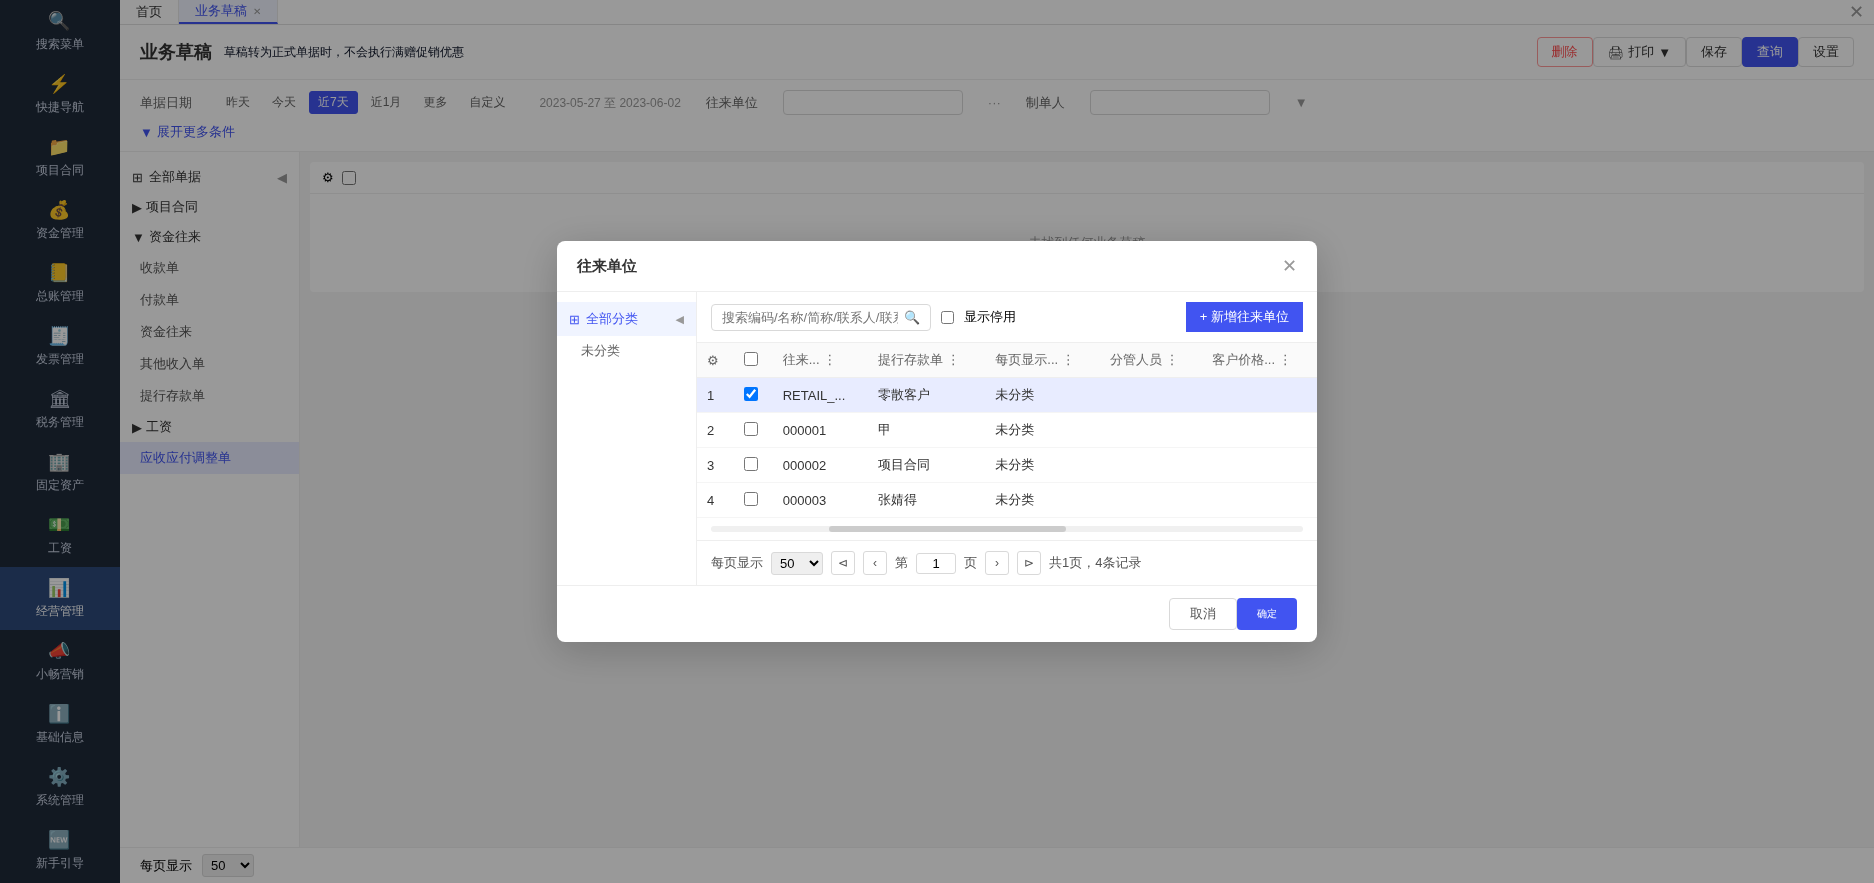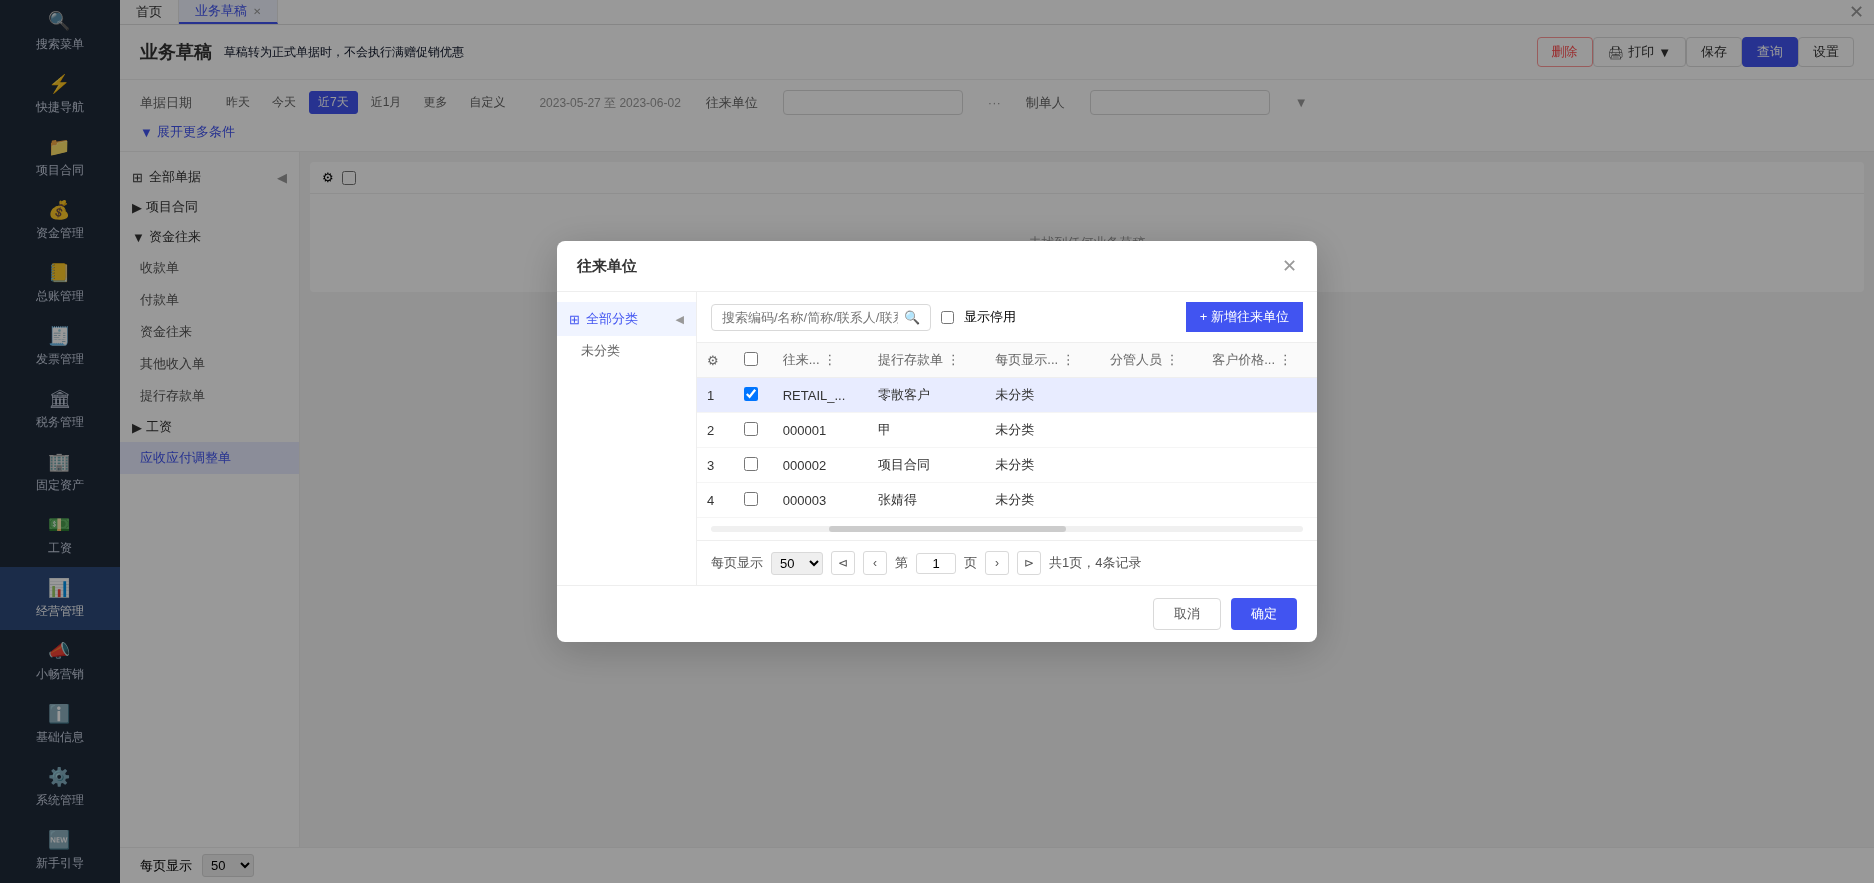--- a/index.html
+++ b/index.html
@@ -84,23 +84,23 @@
     .modal-search input { border: none; outline: none; font-size: 13px; width: 180px; }
     .modal-btn-add { background: #4154f1; color: #fff; border: none; border-radius: 0; padding: 6px 14px; font-size: 13px; cursor: pointer; display: flex; align-items: center; gap: 4px; margin-left: auto; }
     .modal-table { flex: 1; overflow: auto; }
     .modal-table table { width: 100%; border-collapse: collapse; font-size: 13px; }
     .modal-table th { background: #fafafa; padding: 8px 10px; text-align: left; color: #666; font-weight: normal; border-bottom: 1px solid #eee; white-space: nowrap; }
     .modal-table td { padding: 8px 10px; border-bottom: 1px solid #f5f5f5; color: #333; white-space: nowrap; }
     .row-selected { background: #e8ecff !important; }
     .modal-pagination { padding: 10px 14px; display: flex; align-items: center; gap: 8px; font-size: 13px; color: #555; border-top: 1px solid #eee; }
     .page-btn { width: 24px; height: 24px; border: 1px solid #d9d9d9; border-radius: 3px; cursor: pointer; background: #fff; display: flex; align-items: center; justify-content: center; font-size: 12px; }
     .page-input { width: 40px; border: 1px solid #d9d9d9; border-radius: 3px; text-align: center; padding: 2px; font-size: 13px; }
-    .modal-footer { padding: 12px 20px; border-top: 1px solid #eee; display: flex; justify-content: flex-end; gap: 10px; }
+    .modal-footer { padding: 12px 20px; border-top: 1px solid #eee; display: flex; justify-content: flex-end; }
     .btn-cancel { padding: 6px 20px; border: 1px solid #d9d9d9; border-radius: 4px; cursor: pointer; background: #fff; color: #555; font-size: 13px; }
-    .btn-confirm { padding: 6px 20px; border: none; border-radius: 4px; cursor: pointer; background: #4154f1; color: #fff; font-size: 13px; }
+    .btn-confirm { padding: 6px 20px; border: none; border-radius: 4px; cursor: pointer; background: #4154f1; color: #fff; font-size: 10px; }
 
     .checkbox { width: 14px; height: 14px; cursor: pointer; }
     .scrollbar-track { height: 6px; background: #f0f0f0; border-radius: 3px; margin: 4px 0; }
     .scrollbar-thumb { height: 6px; background: #ccc; border-radius: 3px; width: 40%; margin-left: 20%; }
 
     .per-page-select { border: 1px solid #d9d9d9; border-radius: 3px; padding: 2px 4px; font-size: 13px; }
   </style>
 </head>
 <body>
 

